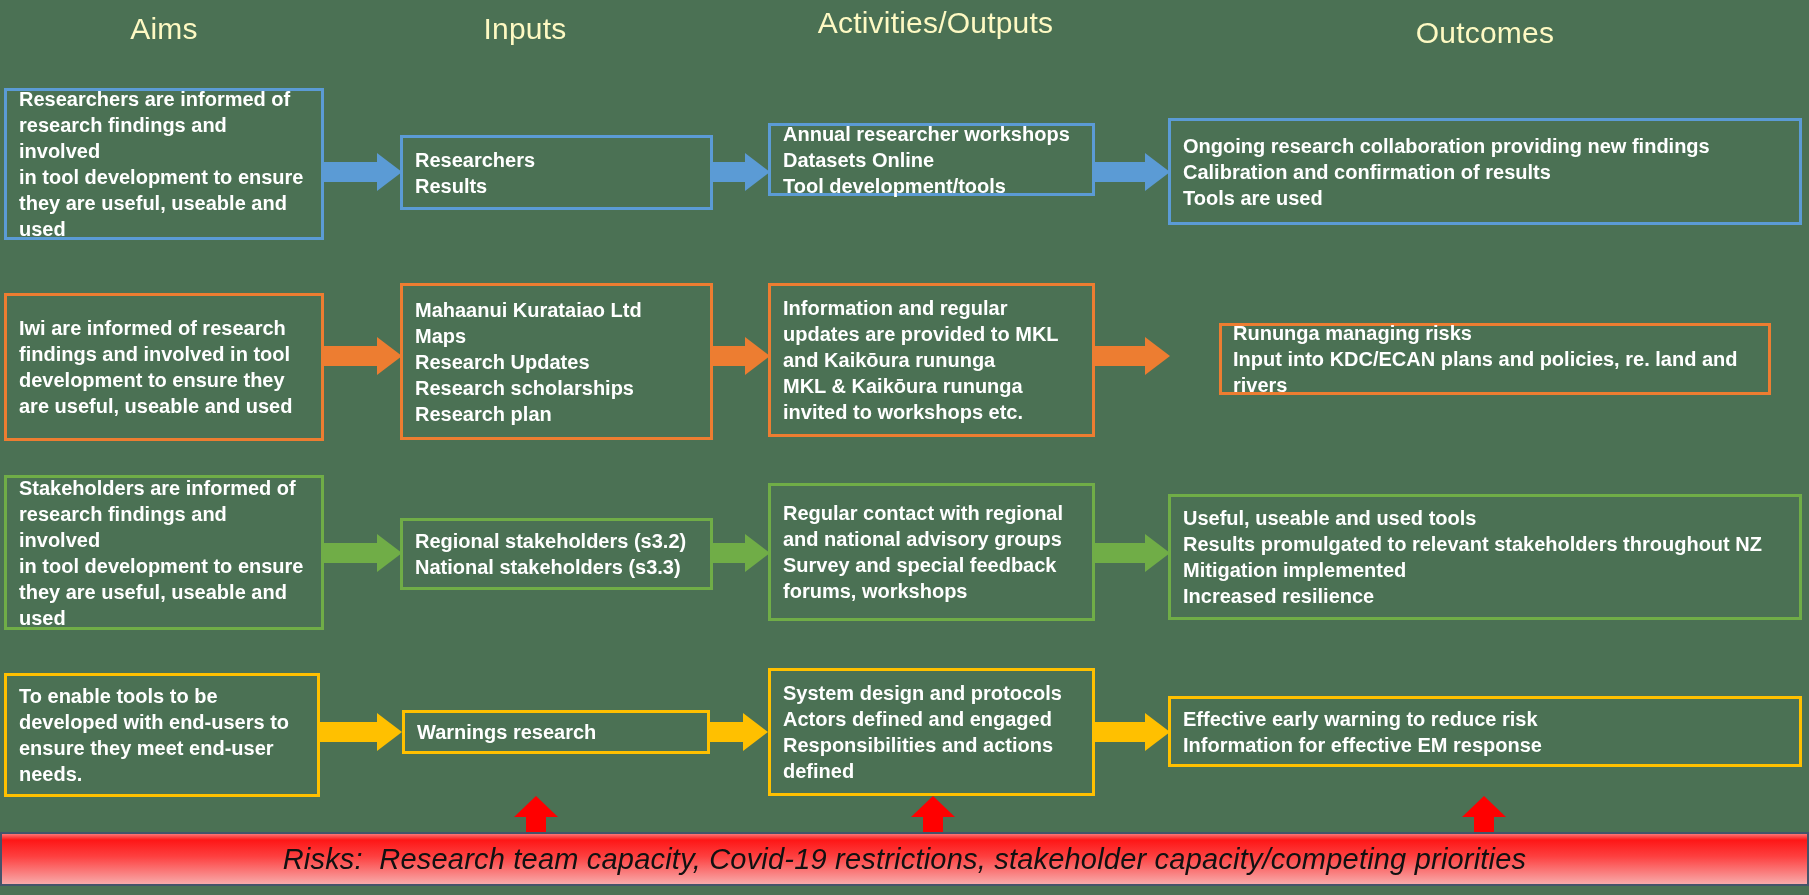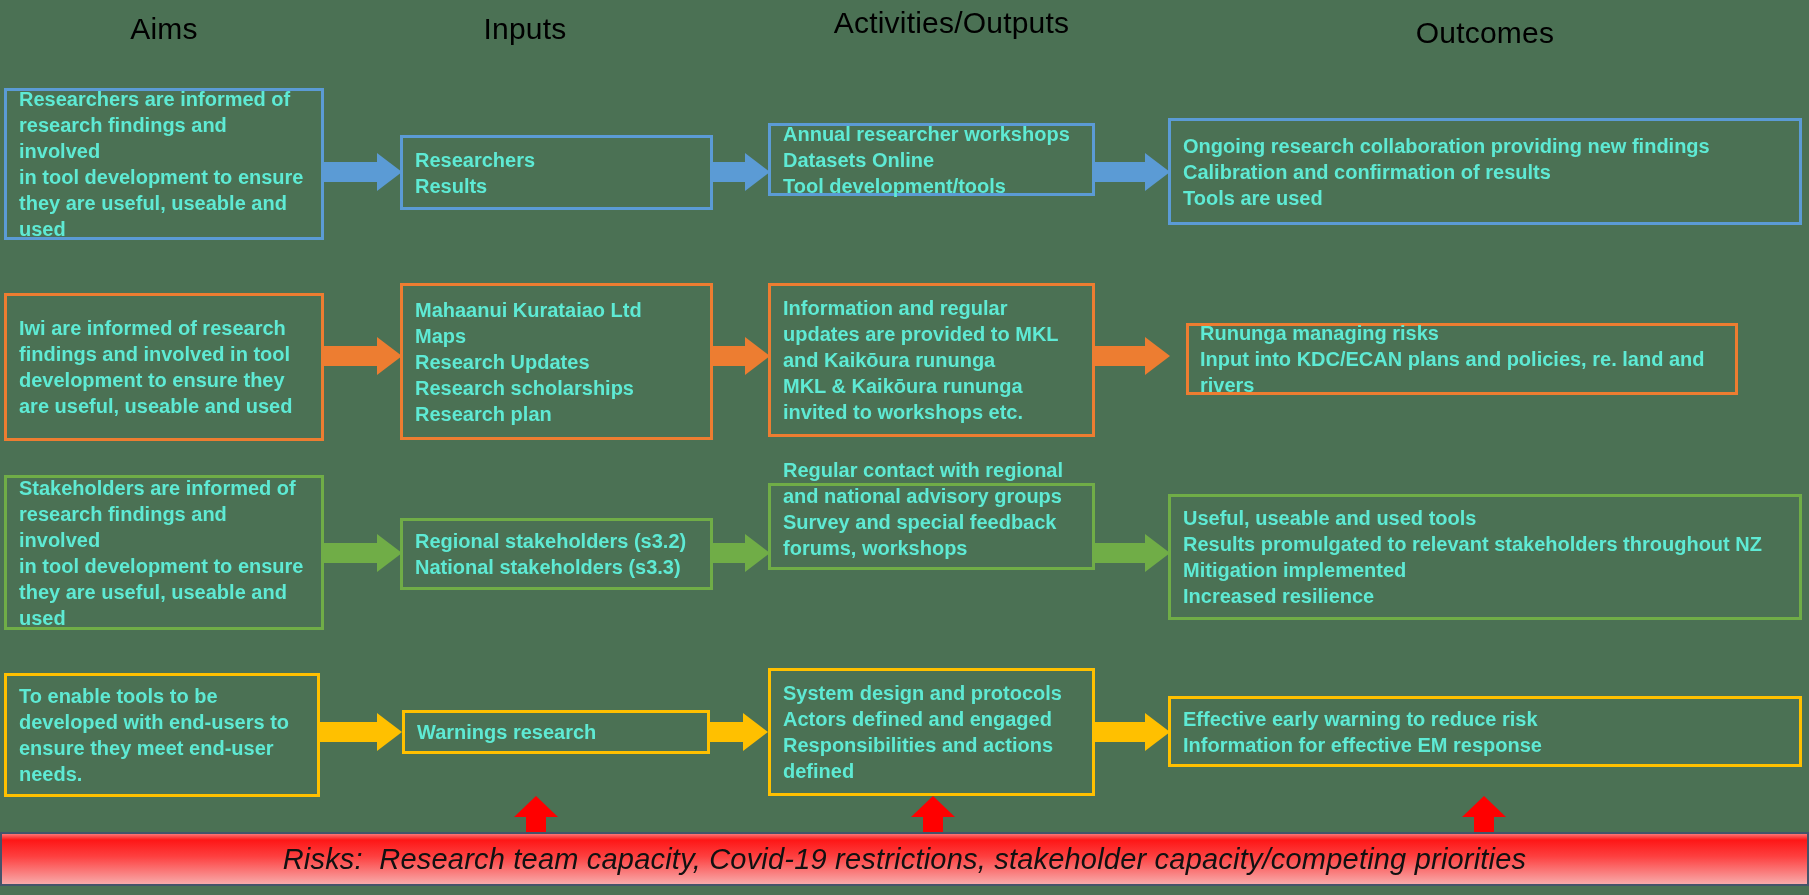--- a/index.html
+++ b/index.html
@@ -4,31 +4,31 @@
 <style>
   html,body { margin:0; padding:0; }
   .canvas {
     position:relative; width:1809px; height:895px;
     background:var(--c,#4b7154);
     font-family:"Liberation Sans", sans-serif;
     overflow:hidden;
   }
   .hdr {
     position:absolute; text-align:center;
-    font-size:30px; color:#000000; letter-spacing:0.2px;
+    font-size:30px; color:#fef9c3; letter-spacing:0.2px;
   }
   .box {
     position:absolute; box-sizing:border-box;
     border:3px solid var(--c);
     display:flex; align-items:center;
     padding:6px 12px;
   }
   .box .txt {
     font-weight:bold; font-size:20px; line-height:26px;
-    color:#5eead4; white-space:pre-line;
+    color:#ffffff; white-space:pre-line;
   }
   .harrow { position:absolute; }
   .harrow .stem {
     position:absolute; left:0; right:24px; top:50%;
     transform:translateY(-50%); height:20px; background:var(--c);
   }
   .harrow .head {
     position:absolute; right:0; top:50%; transform:translateY(-50%);
     width:0; height:0;
     border-top:19px solid transparent;
@@ -53,21 +53,21 @@
     font-size:29px; color:#111; white-space:pre; letter-spacing:0.2px;font-style:italic;
   }
 </style>
 </head>
 <body>
 
 <div class="canvas" style="--c: #4b7154;">
 
   <div class="hdr" style="left:4px; top:12px; width:320px;">Aims</div>
   <div class="hdr" style="left:370px; top:12px; width:310px;">Inputs</div>
-  <div class="hdr" style="left:788px; top:6px; width:327px;">Activities/Outputs</div>
+  <div class="hdr" style="left:772px; top:6px; width:327px;">Activities/Outputs</div>
   <div class="hdr" style="left:1168px; top:16px; width:634px;">Outcomes</div>
 
   <div class="box" style="left: 4px; top: 88px; width: 320px; height: 152px; --c: #5B9BD5;">
     <span class="txt">Researchers are informed of
 research findings and involved
 in tool development to ensure
 they are useful, useable and
 used</span>
   </div>
   <div class="harrow" style="left: 322px; top: 153px; width: 80px; height: 38px; --c: #5B9BD5;">
@@ -122,21 +122,21 @@
     <span class="txt">Information and regular
 updates are provided to MKL
 and Kaikōura rununga
 MKL &amp; Kaikōura rununga
 invited to workshops etc.</span>
   </div>
   <div class="harrow" style="left: 1093px; top: 337px; width: 77px; height: 38px; --c: #ED7D31;">
     <div class="stem"></div>
       <div class="head"></div>
   </div>
-  <div class="box" style="left: 1186px; top: 323px; width: 552px; height: 72px; padding-left: 11px; --c: #ED7D31;">
+  <div class="box" style="left: 1219px; top: 323px; width: 552px; height: 72px; padding-left: 11px; --c: #ED7D31;">
     <span class="txt">Rununga managing risks
 Input into KDC/ECAN plans and policies, re. land and rivers</span>
   </div>
 
   <div class="box" style="left: 4px; top: 475px; width: 320px; height: 155px; --c: #70AD47;">
     <span class="txt">Stakeholders are informed of
 research findings and involved
 in tool development to ensure
 they are useful, useable and
 used</span>
@@ -146,21 +146,21 @@
       <div class="head"></div>
   </div>
   <div class="box" style="left: 400px; top: 518px; width: 313px; height: 72px; --c: #70AD47;">
     <span class="txt">Regional stakeholders (s3.2)
 National stakeholders (s3.3)</span>
   </div>
   <div class="harrow" style="left: 711px; top: 534px; width: 59px; height: 38px; --c: #70AD47;">
     <div class="stem"></div>
       <div class="head"></div>
   </div>
-  <div class="box" style="left: 768px; top: 483px; width: 327px; height: 87px; align-items: flex-end; --c: #70AD47;">
+  <div class="box" style="left: 768px; top: 483px; width: 327px; height: 138px; --c: #70AD47;">
     <span class="txt">Regular contact with regional
 and national advisory groups
 Survey and special feedback
 forums, workshops</span>
   </div>
   <div class="harrow" style="left: 1093px; top: 534px; width: 77px; height: 38px; --c: #70AD47;">
     <div class="stem"></div>
       <div class="head"></div>
   </div>
   <div class="box" style="left: 1168px; top: 494px; width: 634px; height: 126px; --c: #70AD47;">

